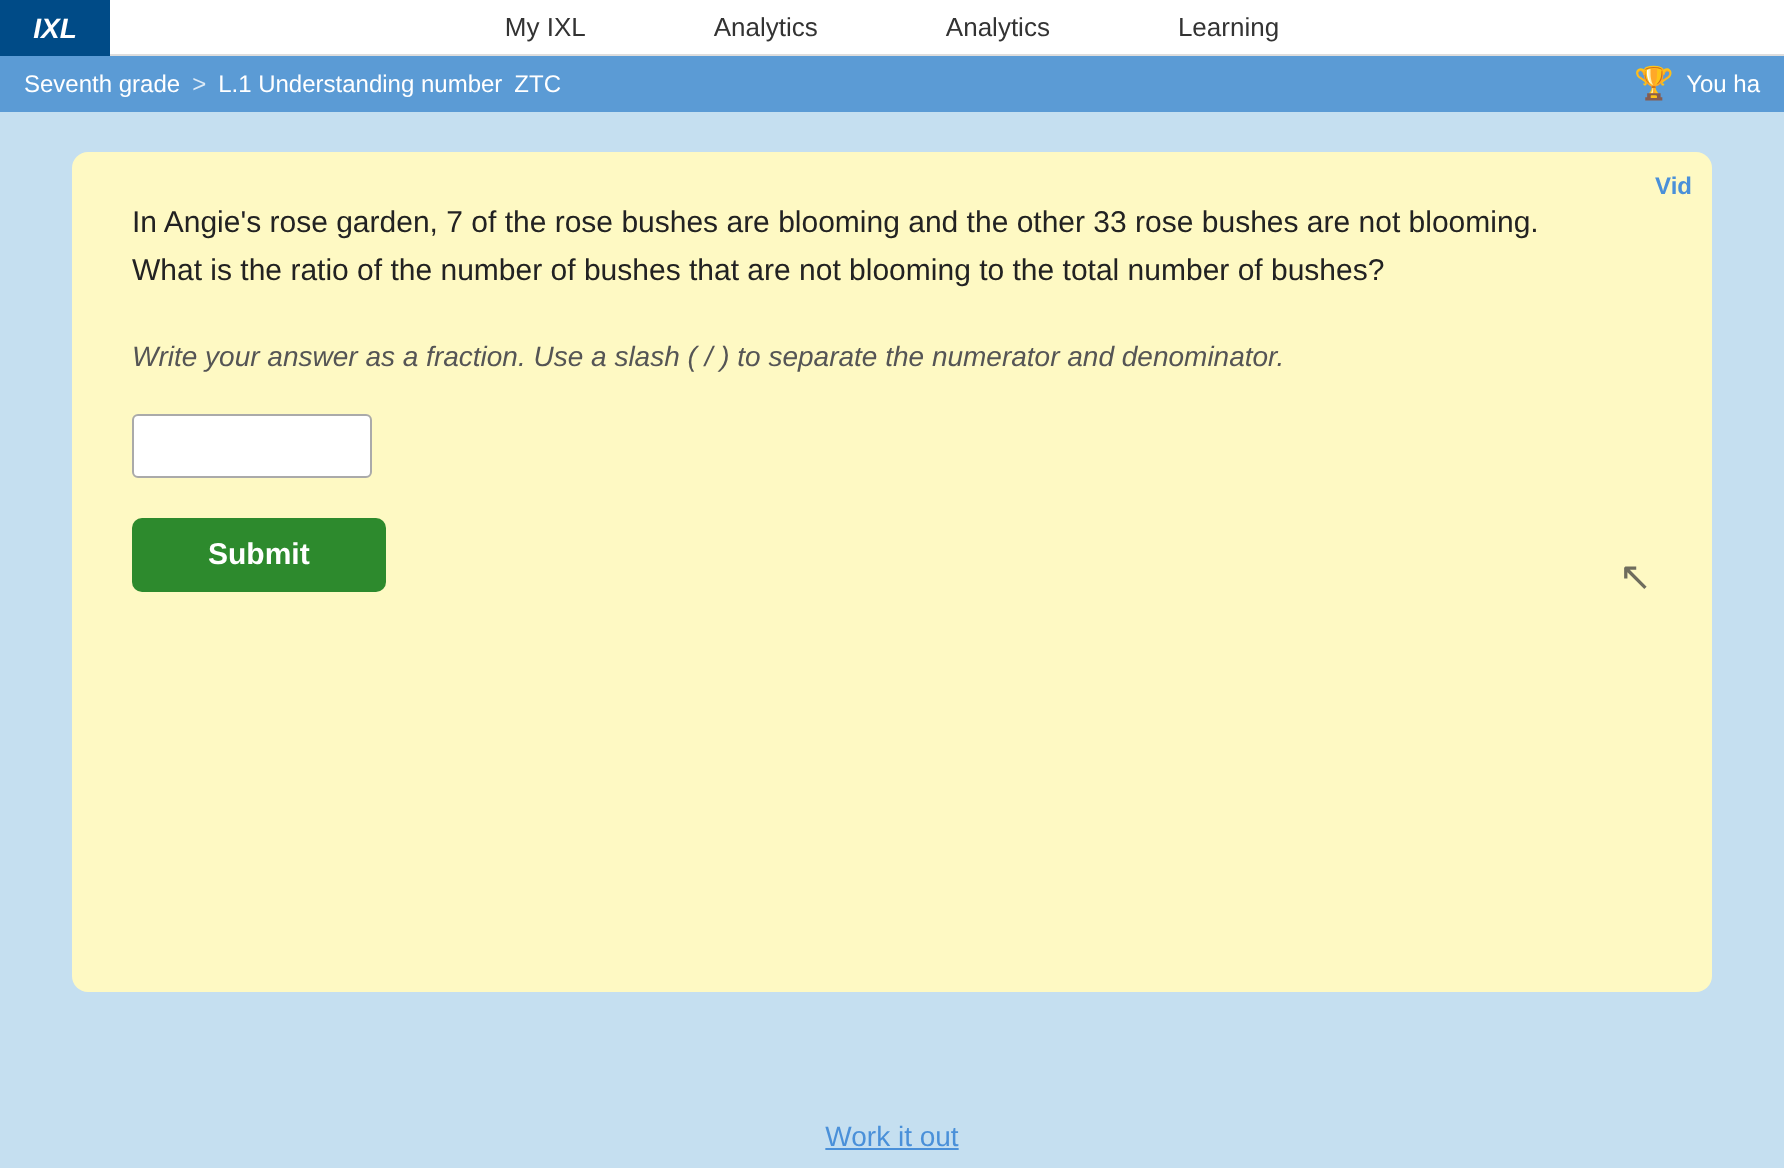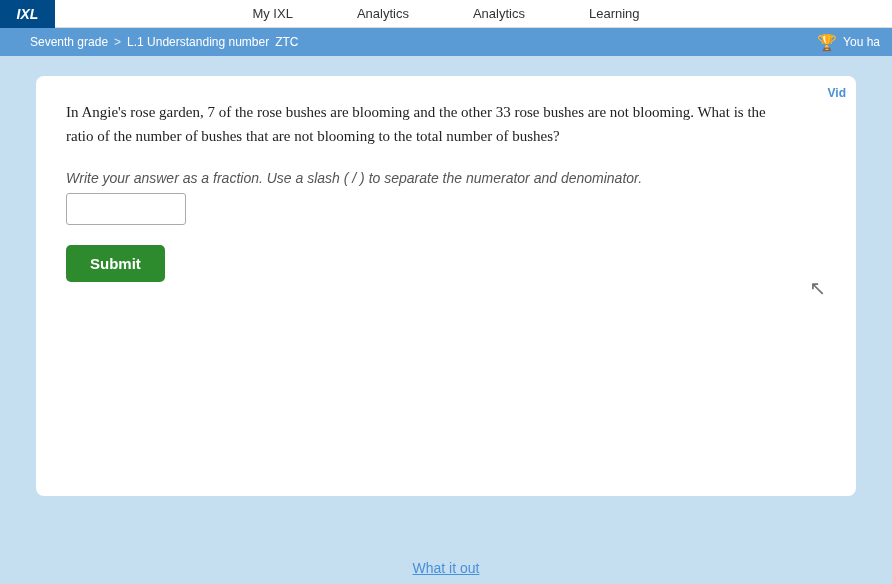--- a/index.html
+++ b/index.html
@@ -66,21 +66,20 @@
       padding: 0 12px;
       justify-content: space-between;
     }
 
     .breadcrumb {
       display: flex;
       align-items: center;
       gap: 6px;
       font-size: 12px;
       color: white;
-      margin-left: 18px;
     }
 
     .breadcrumb-separator {
       color: rgba(255,255,255,0.8);
     }
 
     .you-have {
       display: flex;
       align-items: center;
       gap: 6px;
@@ -96,21 +95,21 @@
     
     .main-area {
       padding: 20px 30px;
       background: #c5dff0;
       height: calc(584px - 56px);
       position: relative;
     }
 
     
     .question-card {
-      background: #ffffff;
+      background: #fef9c3;
       border-radius: 8px;
       padding: 24px 30px 30px 30px;
       max-width: 820px;
       margin: 0 auto;
       position: relative;
       min-height: 420px;
     }
 
     .video-label {
       position: absolute;
@@ -120,29 +119,28 @@
       color: #4a90d9;
       font-weight: bold;
     }
 
     .question-text {
       font-size: 15px;
       color: #222;
       line-height: 1.6;
       margin-bottom: 20px;
       max-width: 720px;
-      font-family: Liberation Serif, serif;
     }
 
     .instruction-text {
       font-size: 14px;
       color: #555;
       font-style: italic;
       line-height: 1.5;
-      margin-bottom: 4px;
+      margin-bottom: 18px;
       max-width: 600px;
     }
 
     .answer-input {
       display: block;
       width: 120px;
       height: 32px;
       border: 1.5px solid #aaa;
       background: white;
       border-radius: 3px;
@@ -150,21 +148,21 @@
       padding: 4px 8px;
       margin-bottom: 20px;
       outline: none;
     }
 
     .submit-btn {
       background: #2d8a2d;
       color: white;
       border: none;
       border-radius: 5px;
-      padding: 10px 24px;
+      padding: 10px 38px;
       font-size: 15px;
       font-weight: bold;
       cursor: pointer;
     }
 
     
     .cursor-hint {
       position: absolute;
       right: 30px;
       top: 200px;
@@ -225,15 +223,15 @@
 
     <input class="answer-input" type="text" placeholder="" style="">
 
     <button class="submit-btn">Submit</button>
 
     
     <div class="cursor-hint">↖</div>
 
   </div>
 
-  <div class="work-it-out">What it out</div>
+  <div class="work-it-out">Work it out</div>
 
 </div>
 
 </body></html>

